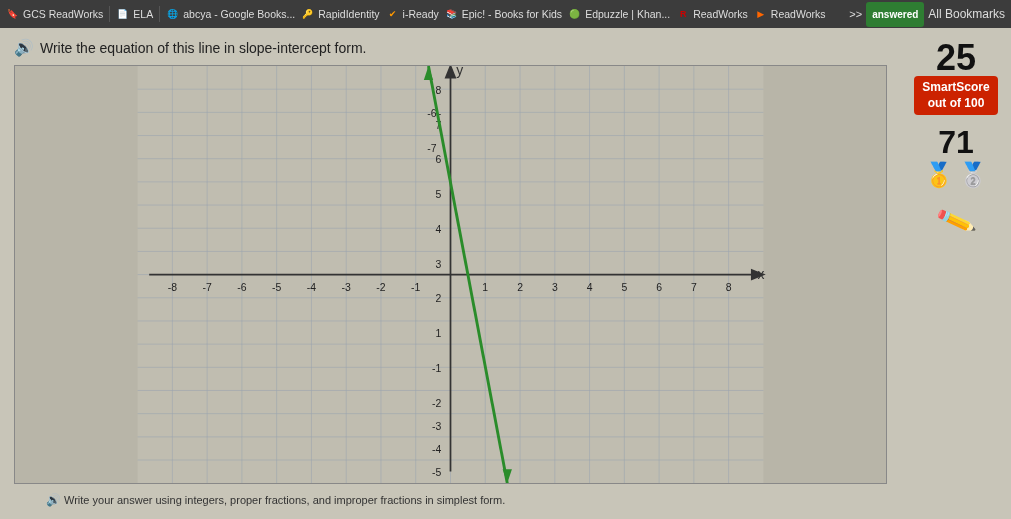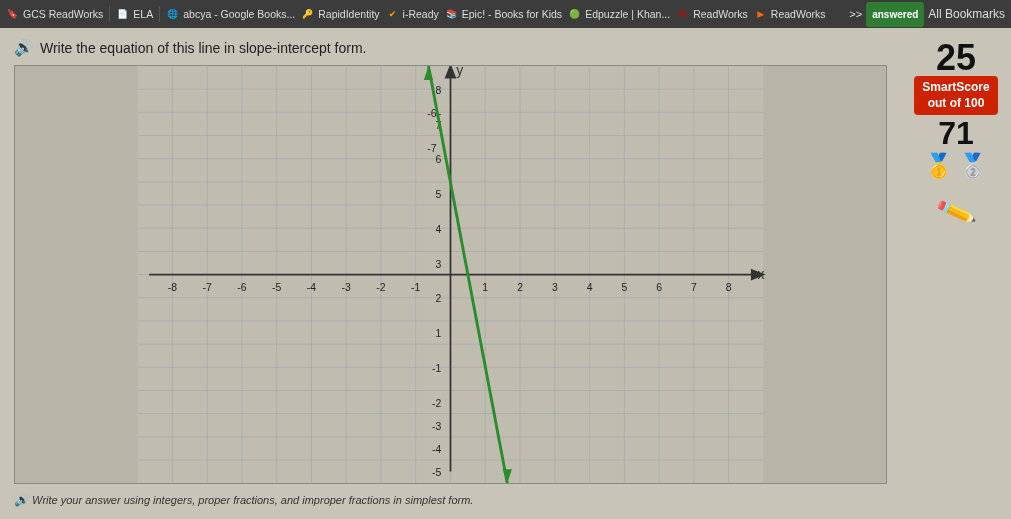--- a/index.html
+++ b/index.html
@@ -98,22 +98,22 @@
 
     
     .graph-svg {
       width: 100%;
       height: 100%;
     }
 
     .question-footer {
       font-size: 11px;
       color: #333;
-      font-style: italic;
       line-height: 1.4;
+      margin-left: 32px;
     }
     .question-footer .speaker-small {
       font-size: 12px;
     }
 
     
     .right-panel {
       width: 110px;
       background: #c8c5b8;
       display: flex;
@@ -137,20 +137,21 @@
       text-align: center;
       font-size: 12px;
       font-weight: bold;
       line-height: 1.3;
     }
 
     .smart-score-value {
       font-size: 32px;
       font-weight: bold;
       color: #111;
+      margin-top: 9px;
     }
 
     .award-icons {
       display: flex;
       gap: 4px;
       font-size: 24px;
     }
 
     .pencil-icon {
       font-size: 28px;

